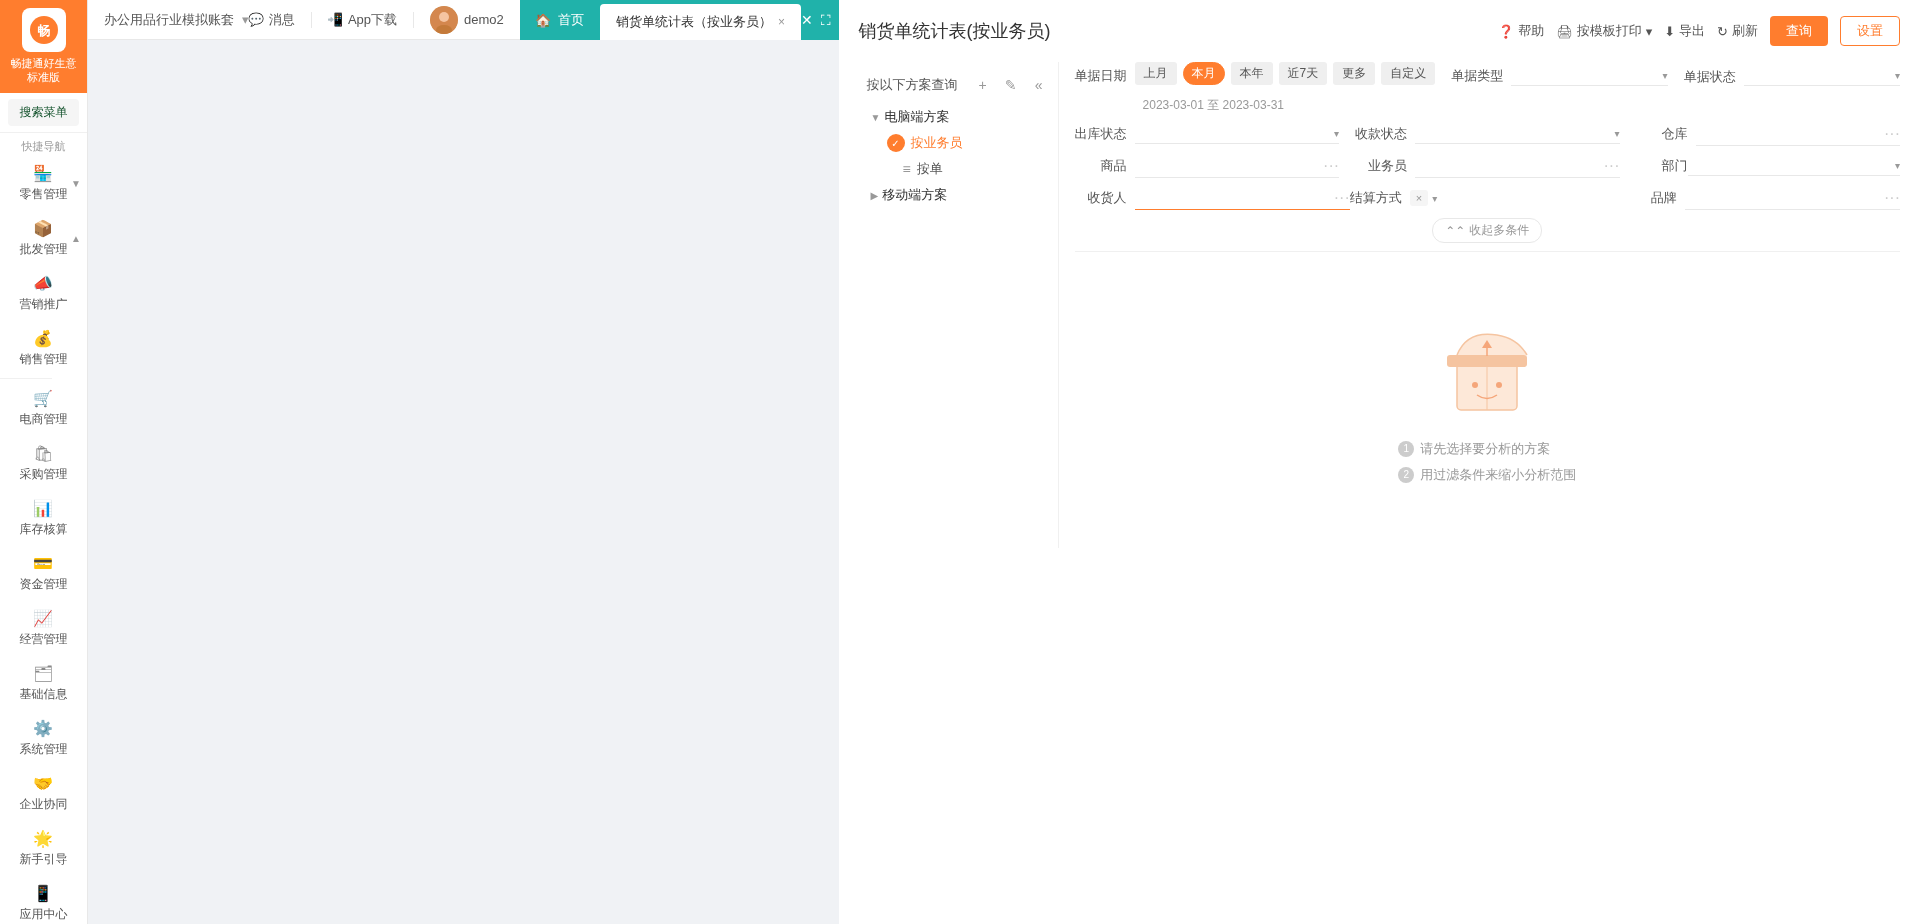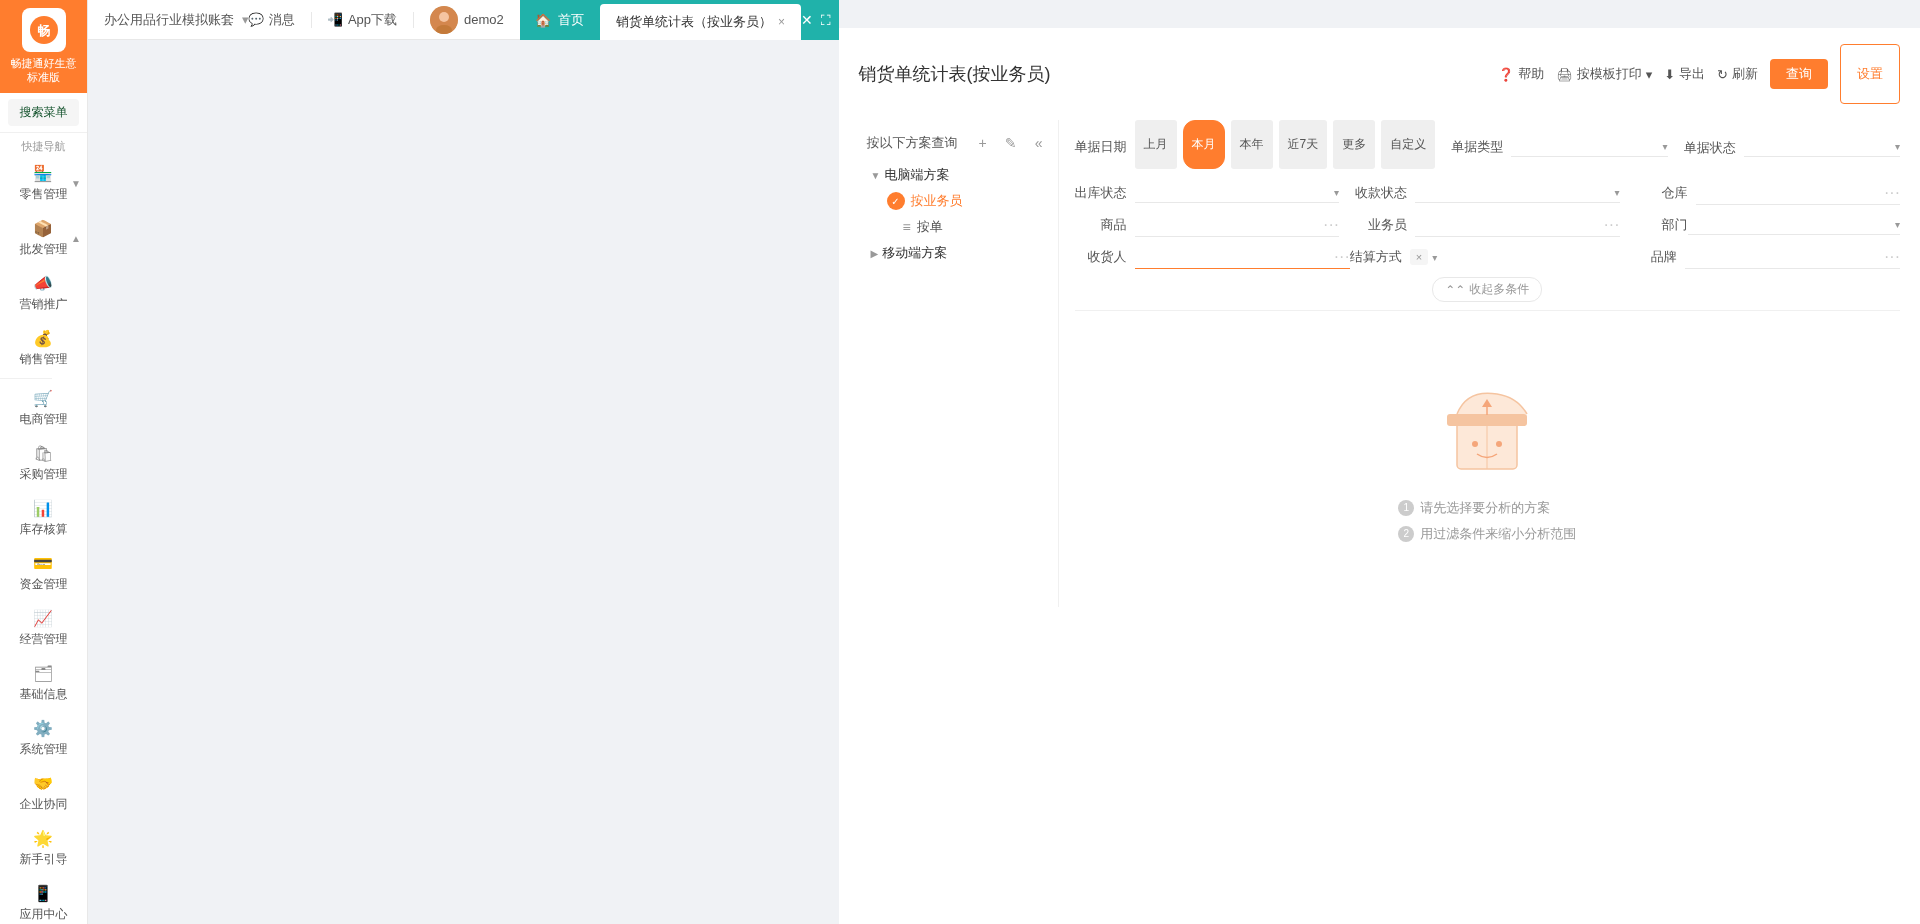--- a/index.html
+++ b/index.html
@@ -35,30 +35,30 @@
     
     .tab-bar { height: 40px; background: #20b2aa; display: flex; align-items: center; padding: 0 0 0 0; }
     .tab-item { height: 40px; display: flex; align-items: center; padding: 0 16px; font-size: 13px; cursor: pointer; position: relative; gap: 6px; }
     .tab-item.home { color: #fff; background: transparent; }
     .tab-item.active-tab { background: #fff; color: #333; border-radius: 4px 4px 0 0; margin-top: 4px; height: 36px; }
     .tab-close { color: #999; font-size: 12px; cursor: pointer; }
     .tab-bar-actions { margin-left: auto; display: flex; align-items: center; padding-right: 8px; gap: 8px; }
     .tab-bar-icon { color: #fff; font-size: 14px; cursor: pointer; }
 
     
-    .content { flex: 1; overflow: auto; background: #b91c1c; margin-top: 28px; }
+    .content { flex: 1; overflow: auto; background: #b91c1c; }
     .page-container { background: #fff; margin: 0; padding: 16px 20px; min-height: 100%; }
 
     
     .page-title-row { display: flex; align-items: center; justify-content: space-between; margin-bottom: 16px; }
     .page-title { font-size: 18px; font-weight: 500; color: #333; }
     .page-actions { display: flex; align-items: center; gap: 12px; }
     .page-action-btn { display: flex; align-items: center; gap: 4px; font-size: 13px; color: #555; cursor: pointer; }
     .btn-orange { background: #ff7d2e; color: #fff; border: none; border-radius: 4px; padding: 6px 16px; font-size: 13px; cursor: pointer; }
-    .btn-outline { background: #fff; color: #ff7d2e; border: 1px solid #ff7d2e; border-radius: 4px; padding: 20px 16px; font-size: 13px; cursor: pointer; }
+    .btn-outline { background: #fff; color: #ff7d2e; border: 1px solid #ff7d2e; border-radius: 4px; padding: 5px 16px; font-size: 13px; cursor: pointer; }
 
     
     .body-layout { display: flex; gap: 0; height: calc(100% - 60px); }
     .left-panel { width: 200px; min-width: 200px; border-right: 1px solid #f0f0f0; padding: 8px 0; }
     .right-panel { flex: 1; padding: 0 0 0 16px; }
 
     
     .left-panel-header { display: flex; align-items: center; justify-content: space-between; padding: 4px 8px 8px; }
     .left-panel-title { font-size: 13px; color: #555; }
     .left-panel-icons { display: flex; gap: 6px; }
@@ -71,21 +71,21 @@
     .tree-child-icon { width: 18px; height: 18px; border-radius: 50%; background: #ff7d2e; display: flex; align-items: center; justify-content: center; color: #fff; font-size: 10px; }
     .tree-grandchild { padding: 4px 8px 4px 44px; cursor: pointer; display: flex; align-items: center; gap: 6px; font-size: 13px; color: #555; }
     .filter-label { font-size: 13px; color: #555; white-space: nowrap; min-width: 52px; text-align: right; }
     .filter-control { flex: 1; position: relative; }
     .filter-input { width: 100%; border: none; border-bottom: 1px solid #e8e8e8; padding: 4px 0; font-size: 13px; color: #333; outline: none; background: transparent; }
     .filter-select { width: 100%; border: none; border-bottom: 1px solid #e8e8e8; padding: 4px 0; font-size: 13px; color: #999; outline: none; background: transparent; cursor: pointer; display: flex; align-items: center; justify-content: space-between; }
     .filter-dots { color: #ccc; font-size: 16px; position: absolute; right: 0; top: 50%; transform: translateY(-50%); }
 
     
     .date-row { display: flex; align-items: center; gap: 6px; margin-bottom: 4px; }
-    .date-btn { padding: 15px 8px; border-radius: 3px; font-size: 12px; cursor: pointer; border: 1px solid transparent; color: #555; }
+    .date-btn { padding: 2px 8px; border-radius: 3px; font-size: 12px; cursor: pointer; border: 1px solid transparent; color: #555; }
     .date-btn.active { background: #ff7d2e; color: #fff; border-color: #ff7d2e; border-radius: 12px; }
 
     
     .collapse-row { display: flex; justify-content: center; margin: 8px 0; }
     .collapse-btn { display: flex; align-items: center; gap: 4px; font-size: 12px; color: #999; cursor: pointer; border: 1px solid #e8e8e8; border-radius: 12px; padding: 3px 12px; background: #fff; }
 
     
     .empty-state { display: flex; flex-direction: column; align-items: center; justify-content: center; padding: 60px 0; }
     .empty-icon { width: 120px; height: 100px; position: relative; margin-bottom: 16px; }
     .empty-text { color: #999; font-size: 13px; line-height: 2; }
@@ -327,20 +327,21 @@
               <span class="filter-label">单据状态</span>
               <div class="filter-control">
                 <div class="filter-select">
                   <span></span>
                   <span class="arrow-down">▾</span>
                 </div>
               </div>
             </div>
           </div>
 
+          <div style="margin-left:68px;margin-bottom:8px;font-size:12px;color:#999;">2023-03-01 至 2023-03-31</div>
 
           <div style="display:flex;align-items:center;gap:16px;margin-bottom:8px;">
             <div style="flex:1;display:flex;align-items:center;gap:8px;">
               <span class="filter-label">出库状态</span>
               <div class="filter-control">
                 <div class="filter-select">
                   <span></span>
                   <span class="arrow-down">▾</span>
                 </div>
               </div>

